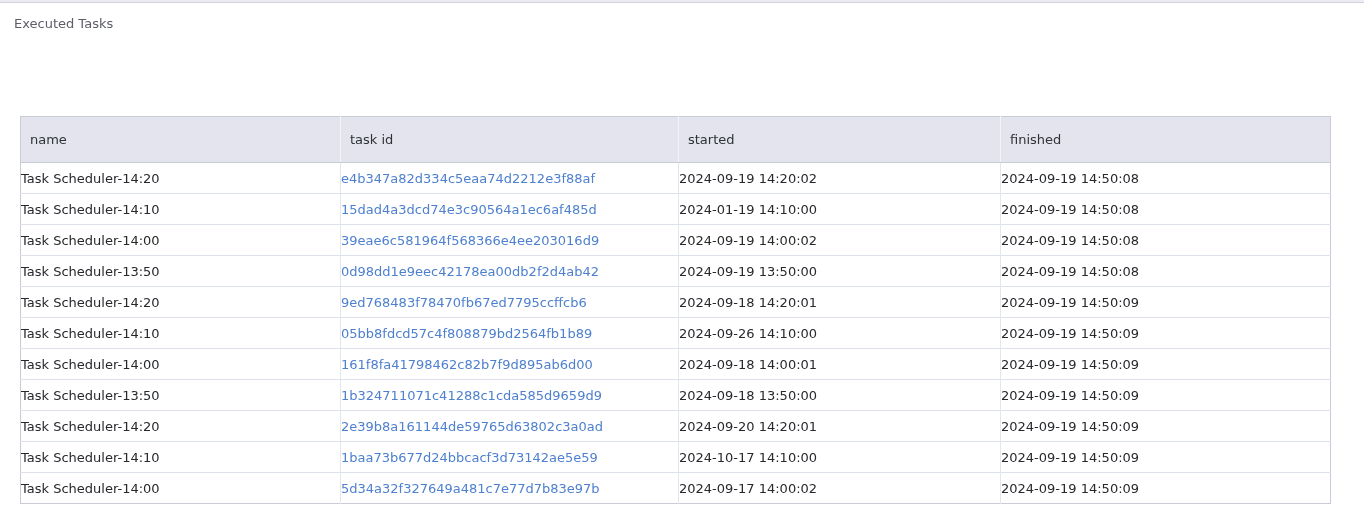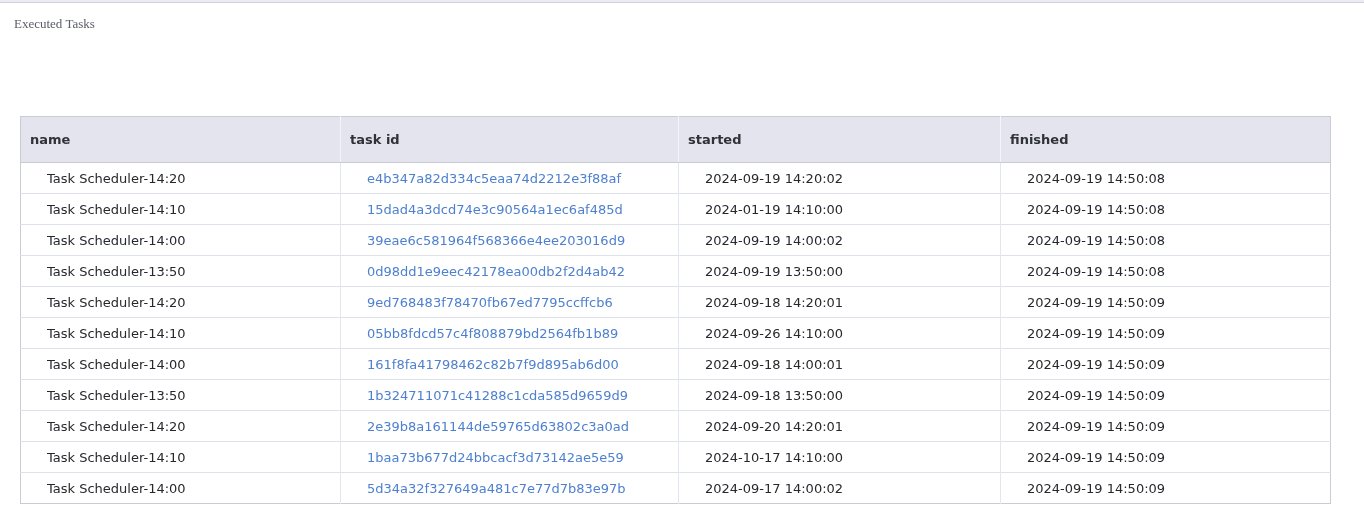--- a/index.html
+++ b/index.html
@@ -21,49 +21,48 @@
   }
   .top-strip{
     position:absolute;top:0;left:0;right:0;
     height:3px;background:#ebebf3;border-bottom:1px solid #d3d3de;
   }
   .page-title{
     position:absolute;top:16px;left:14px;
     font-size:13px;font-weight:400;
     color:var(--title-color);
     margin:0;
-    font-family:Liberation Serif, serif;
   }
   .table-wrap{
     position:absolute;top:116px;left:20px;width:1310px;
   }
   table{
     border-collapse:collapse;table-layout:fixed;width:1310px;
     border:1px solid var(--outer-border);
     font-size:13px;
   }
   col.c-name{width:320px;}
   col.c-taskid{width:338px;}
   col.c-started{width:322px;}
   col.c-finished{width:330px;}
   thead th{
     height:28px;
     background:var(--header-bg);
-    font-weight:700;
+    font-weight:400;
     text-align:left;
     color:#2f3237;
     padding:15px 9px;
     border-left:1px solid #f4f4f8;
     border-bottom:1px solid #c8cbd4;
     white-space:nowrap;overflow:hidden;
   }
   thead th:first-child{border-left:none;}
   tbody td{
     height:31px;
-    padding:0 26px;
+    padding:0 0;
     color:var(--cell-text);
     border-left:1px solid #e3e6ee;
     border-top:1px solid var(--row-border);
     white-space:nowrap;overflow:hidden;
     background:#ffffff;
   }
   tbody tr:first-child td{border-top:none;}
   tbody td:first-child{border-left:none;}
   td.task-id a{
     color:var(--link-color);

